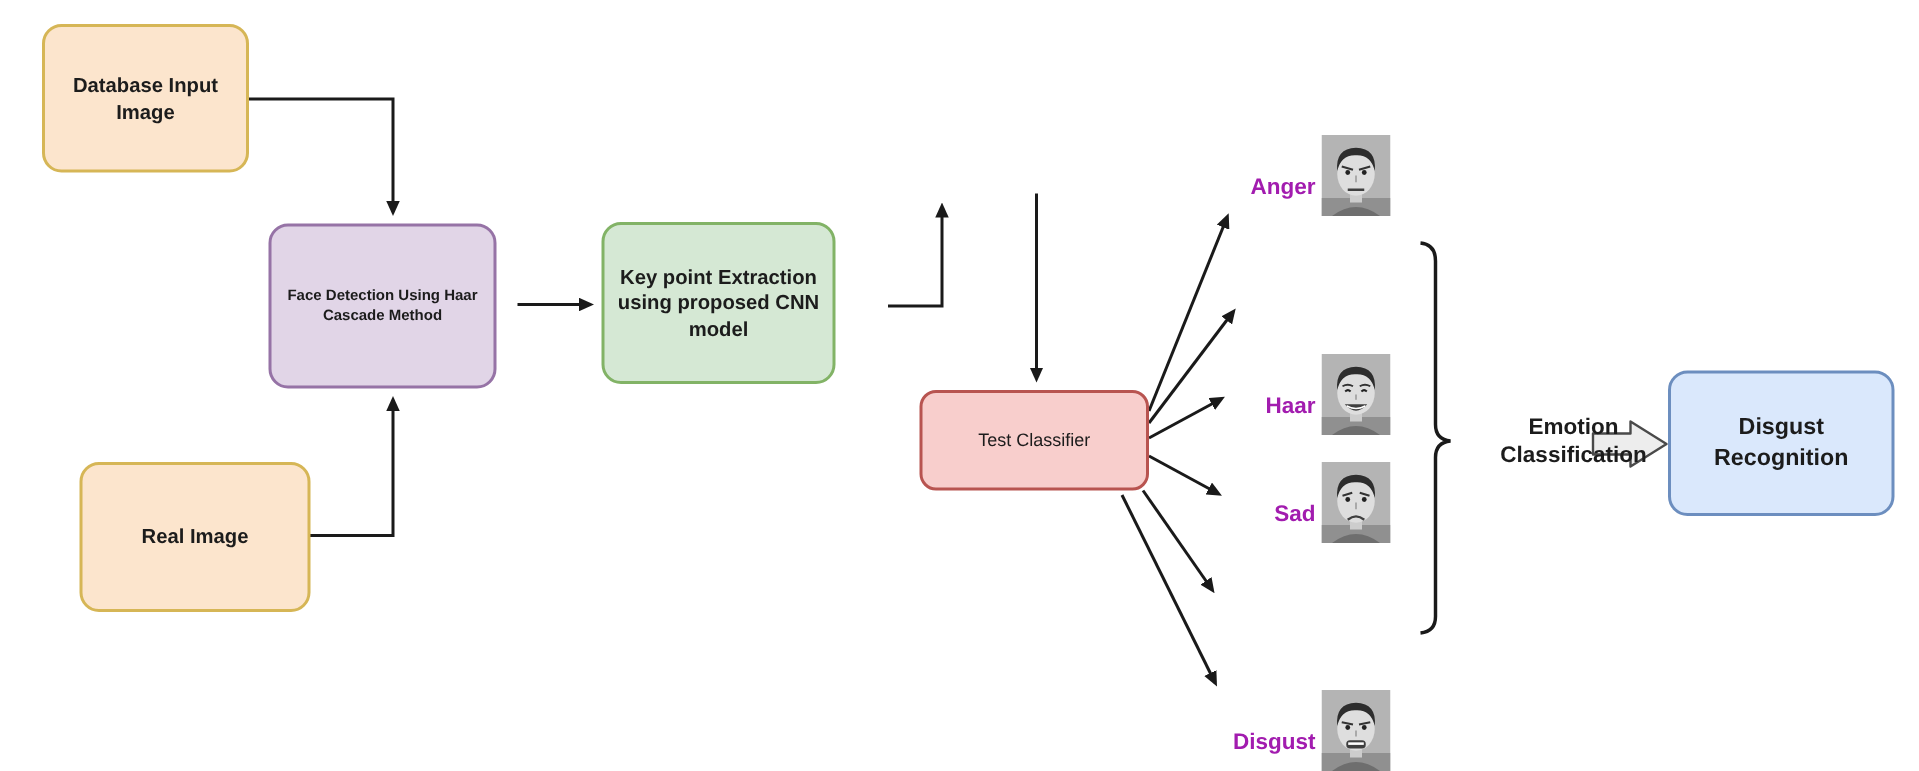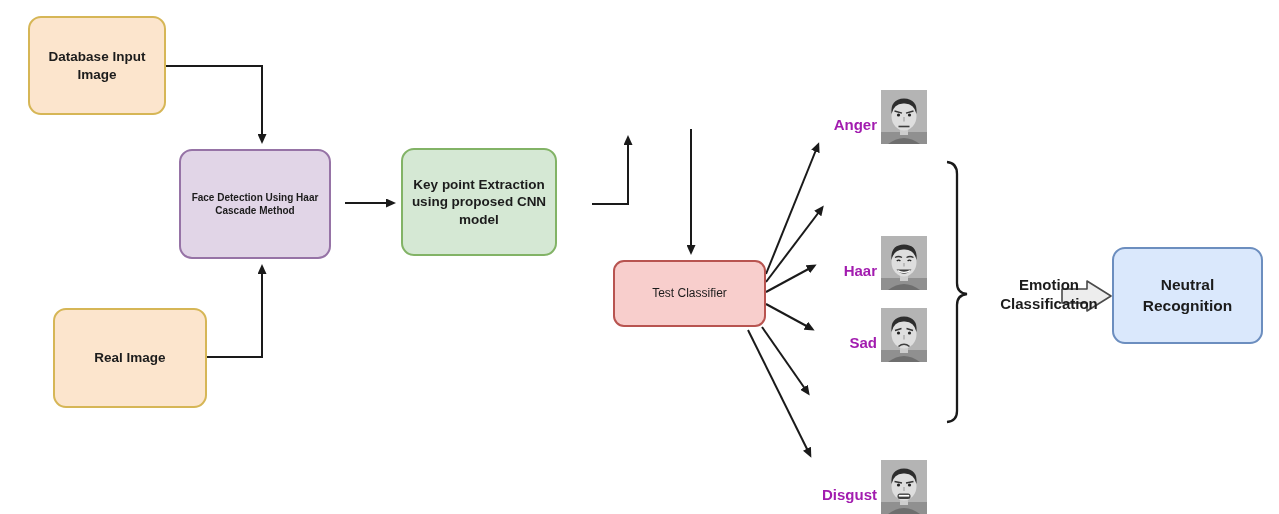--- a/index.html
+++ b/index.html
@@ -86,21 +86,21 @@
   <div class="node node-face bold">
     <span>Face Detection Using Haar Cascade Method</span>
   </div>
   <div class="node node-keypoint bold">
     <span>Key point Extraction using proposed CNN model</span>
   </div>
   <div class="node node-test">
     <span>Test Classifier</span>
   </div>
   <div class="node node-recog bold">
-    <span>Neutral Recognition</span>
+    <span>Disgust Recognition</span>
   </div>
 
   <div class="emotion-row row-anger">
     <span class="emotion-label">Anger</span>
     <svg class="face" viewBox="0 0 46 54">
       <rect width="46" height="54" fill="#B4B4B4"></rect>
       <rect y="42" width="46" height="12" fill="#909090"></rect>
       <path d="M7 54 Q23 42 39 54 Z" fill="#6E6E6E"></path>
       <rect x="19" y="36" width="8" height="9" fill="#CDCDCD"></rect>
       <ellipse cx="23" cy="26" rx="12.5" ry="14.5" fill="#DEDEDE"></ellipse>

